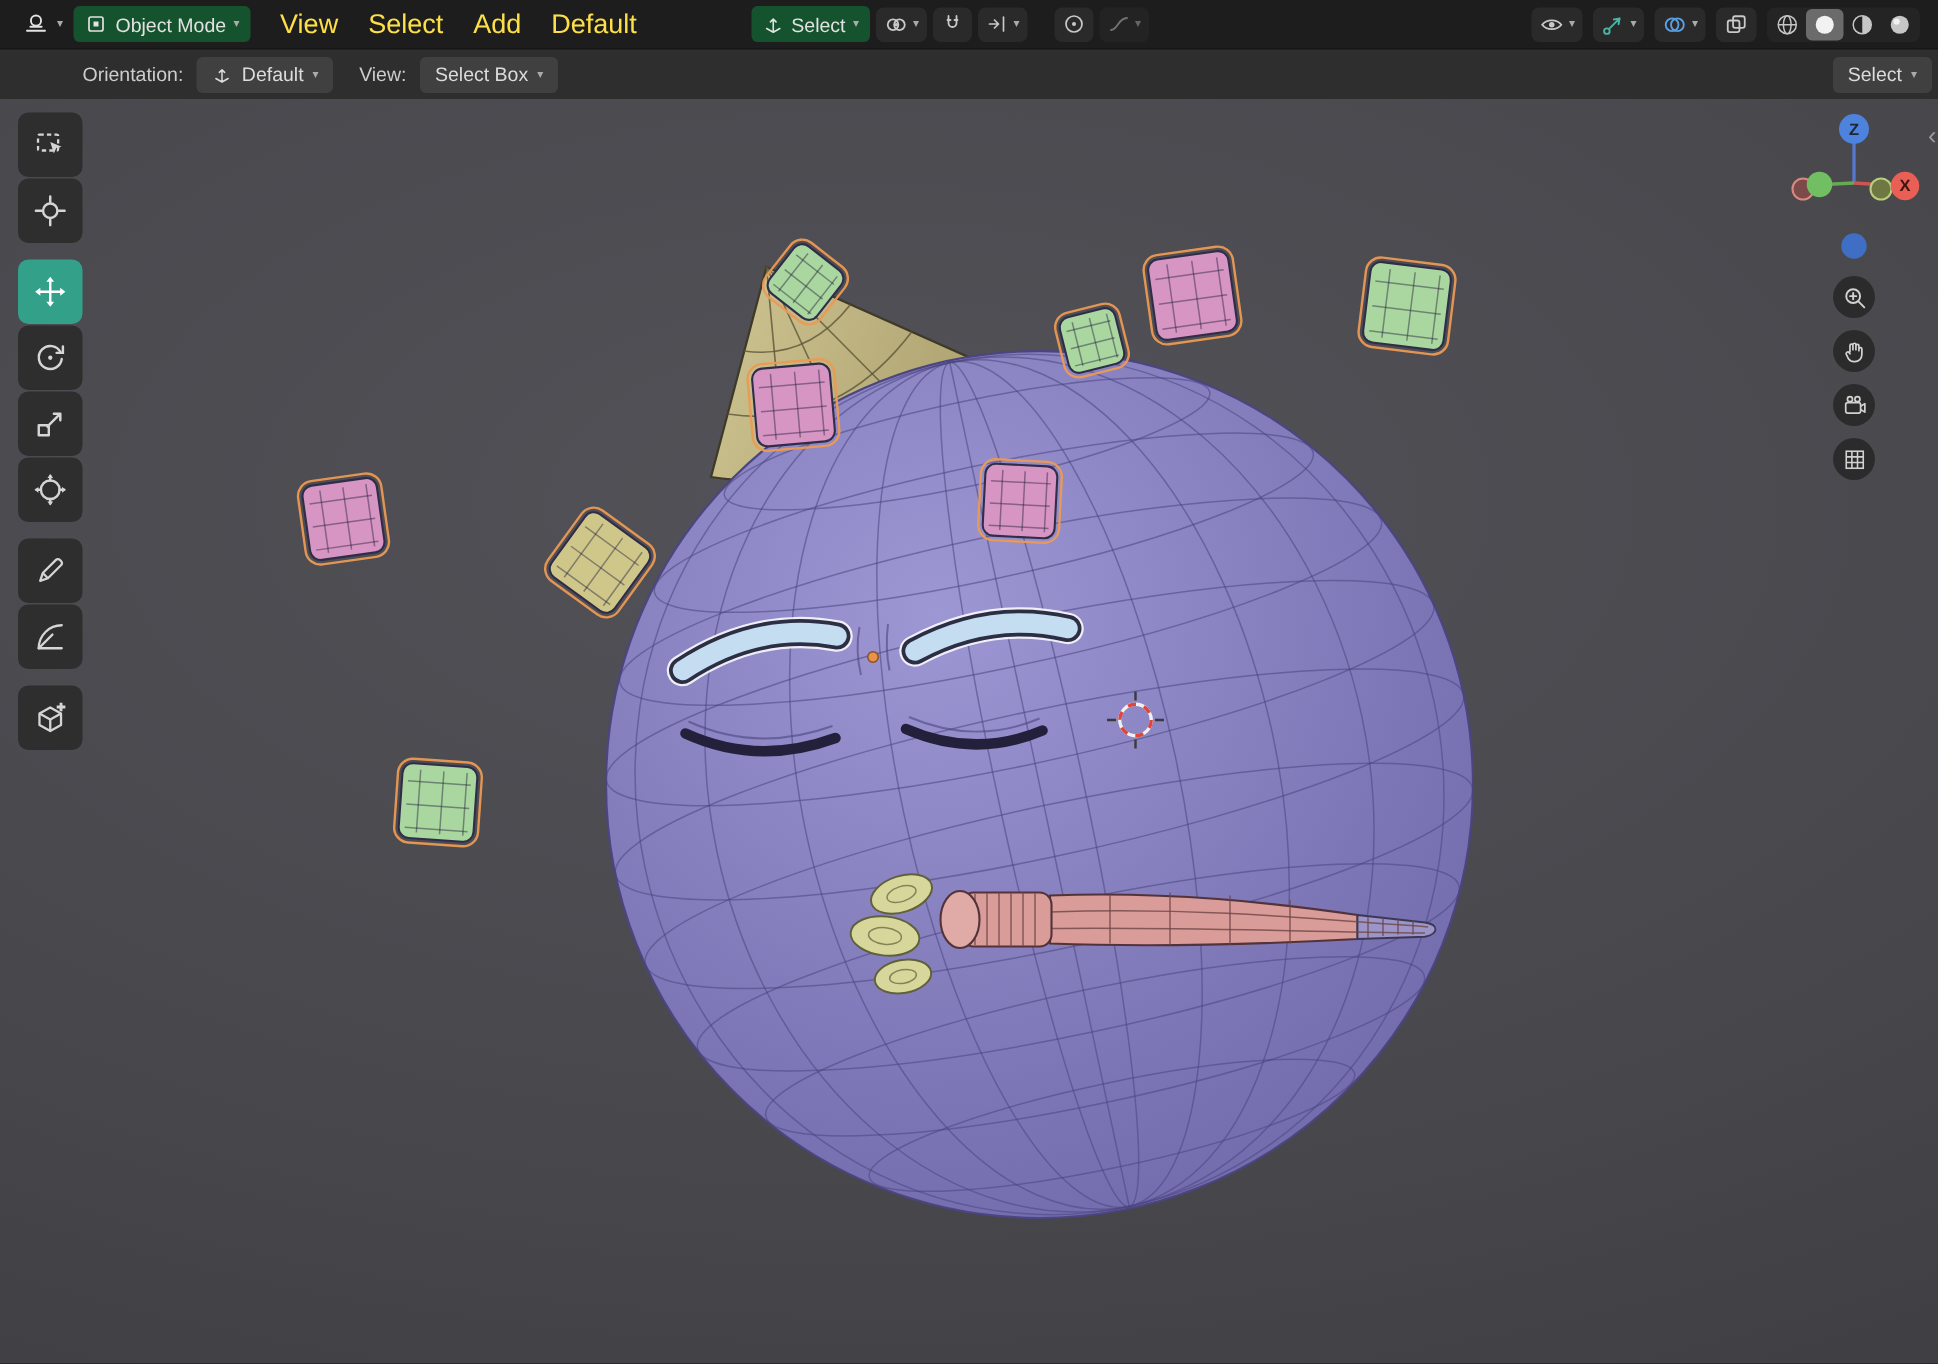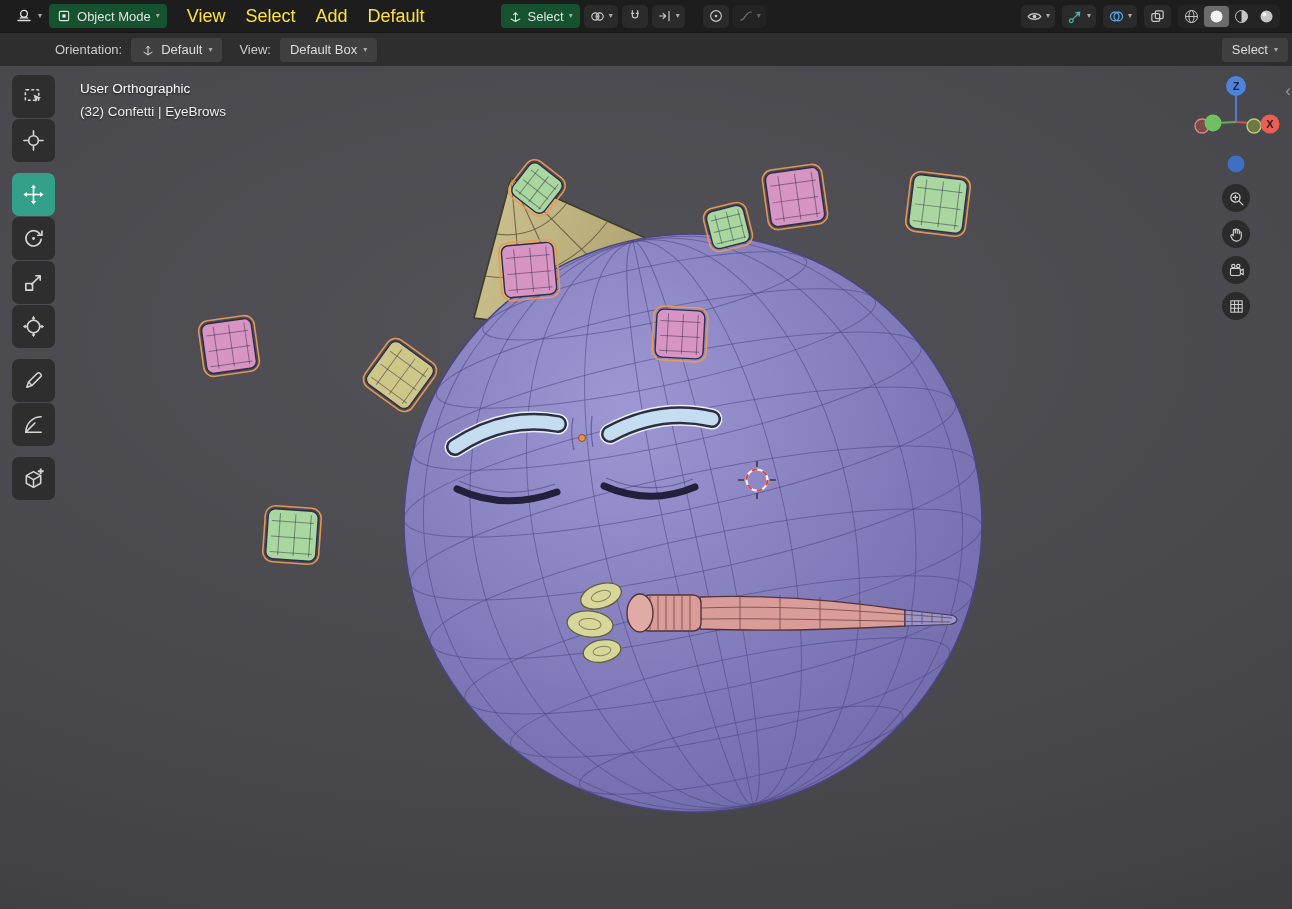--- a/index.html
+++ b/index.html
@@ -360,21 +360,21 @@
     <span class="tslabel">Orientation:</span>
     <button class="tsbtn">
       <svg class="ic" width="14" height="14">
           <use href="#i-axis"></use>
         </svg>
       <span>Default</span>
       <span class="chev">▾</span>
     </button>
     <span class="tslabel" style="margin-left:8px">View:</span>
     <button class="tsbtn">
-      <span>Default Box</span>
+      <span>Select Box</span>
       <span class="chev">▾</span>
     </button>
     <button class="tsbtn ts-right">
       <span>Select</span>
       <span class="chev">▾</span>
     </button>
   </div>
 
   <div class="viewport">
 
@@ -561,24 +561,20 @@
           </g>
         </g>
 
       <g transform="translate(757 414)">
         <circle r="10.5" fill="none" stroke="#f0f0f0" stroke-width="2.2"></circle>
         <circle r="10.5" fill="none" stroke="var(--cursorRed)" stroke-width="2.2" stroke-dasharray="5.5 5.5"></circle>
         <path d="M0 -13 V-19 M0 13 V19 M-13 0 H-19 M13 0 H19" stroke="#3a3a3a" stroke-width="1.6"></path>
       </g>
     </svg>
 
-    <div class="overlay-text">
-      <div>User Orthographic</div>
-      <div class="l2">(32) Confetti | EyeBrows</div>
-    </div>
 
     <div class="tool-column">
       <button class="toolbtn">
         <svg class="ic" width="23" height="23">
             <use href="#i-selectbox"></use>
           </svg>
         </button>
       <button class="toolbtn">
         <svg class="ic" width="23" height="23">
             <use href="#i-cursor"></use>

